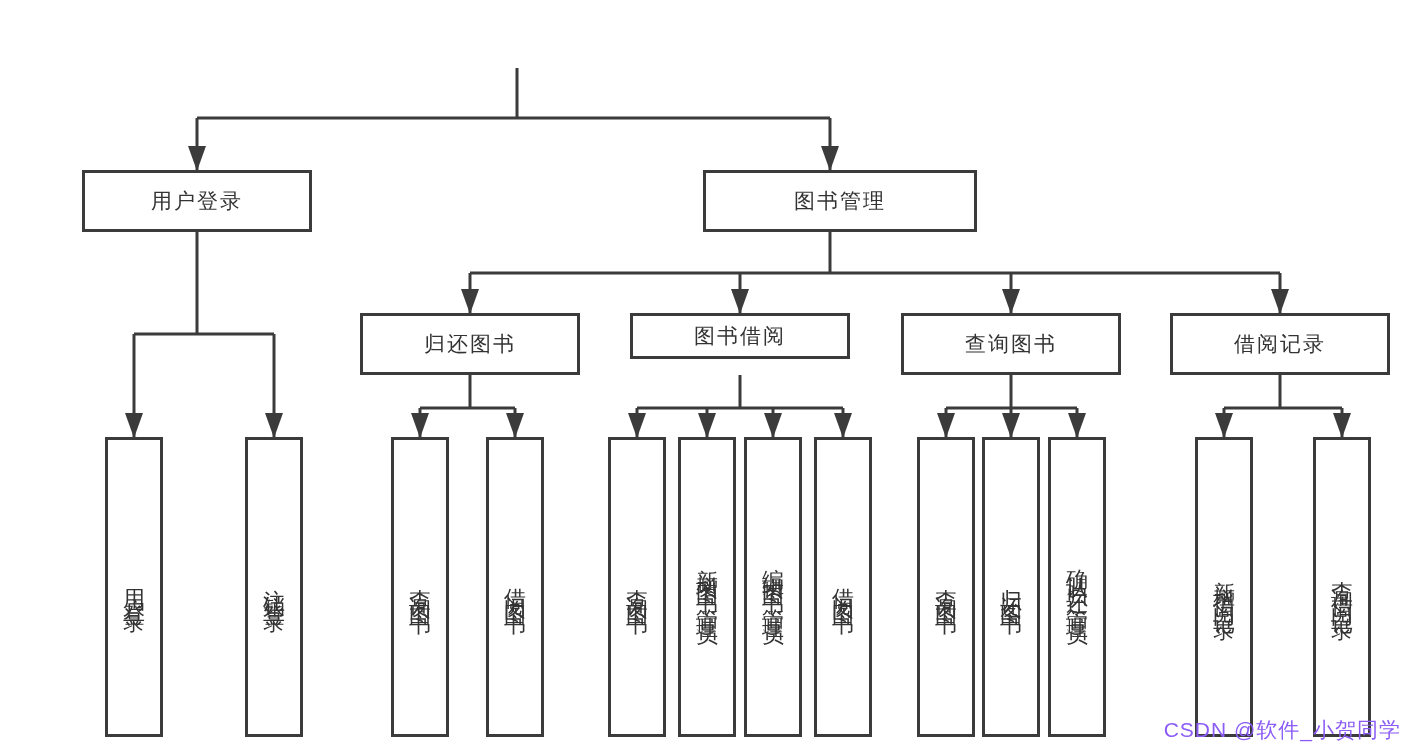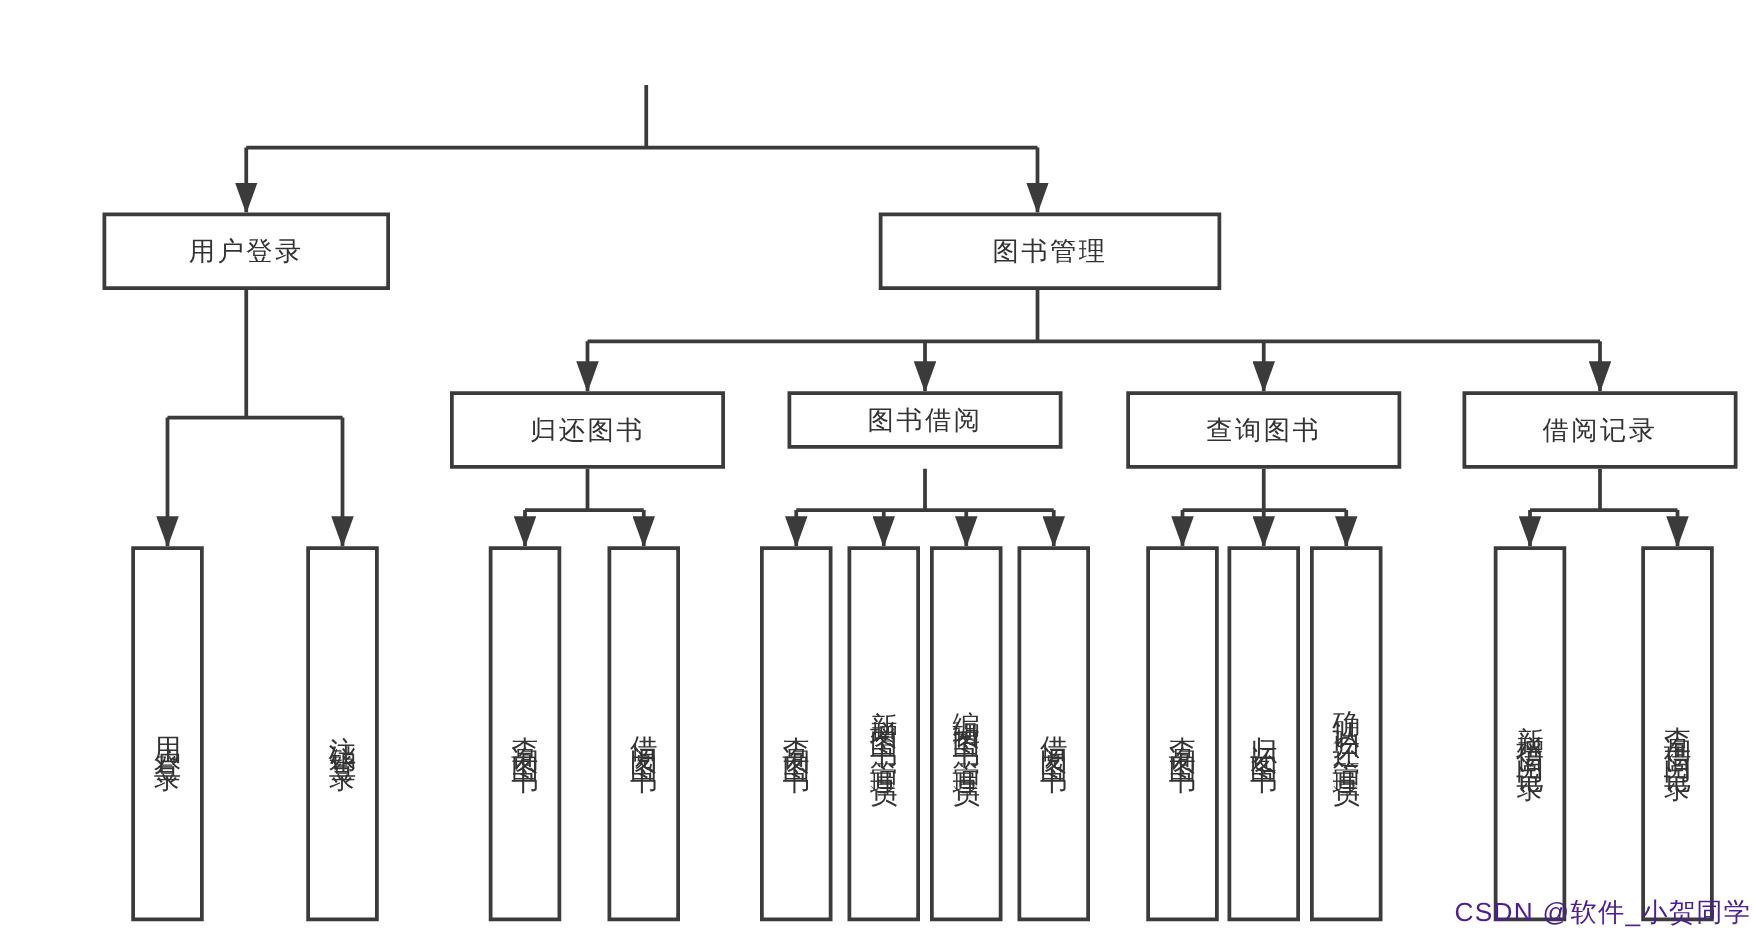--- a/index.html
+++ b/index.html
@@ -43,21 +43,21 @@
     text-orientation: mixed;
     font-size: 22px;
     letter-spacing: 8px;
     line-height: 1;
   }
   .watermark {
     position: absolute;
     right: 4px;
     bottom: 3px;
     font-size: 21px;
-    color: #4c1d95;
+    color: #8b5cf6;
     letter-spacing: 1px;
     white-space: nowrap;
   }
 </style>
 </head>
 <body>
 
 <div class="stage">
 
   <svg class="connectors" viewBox="0 0 1405 747" xmlns="http://www.w3.org/2000/svg">

